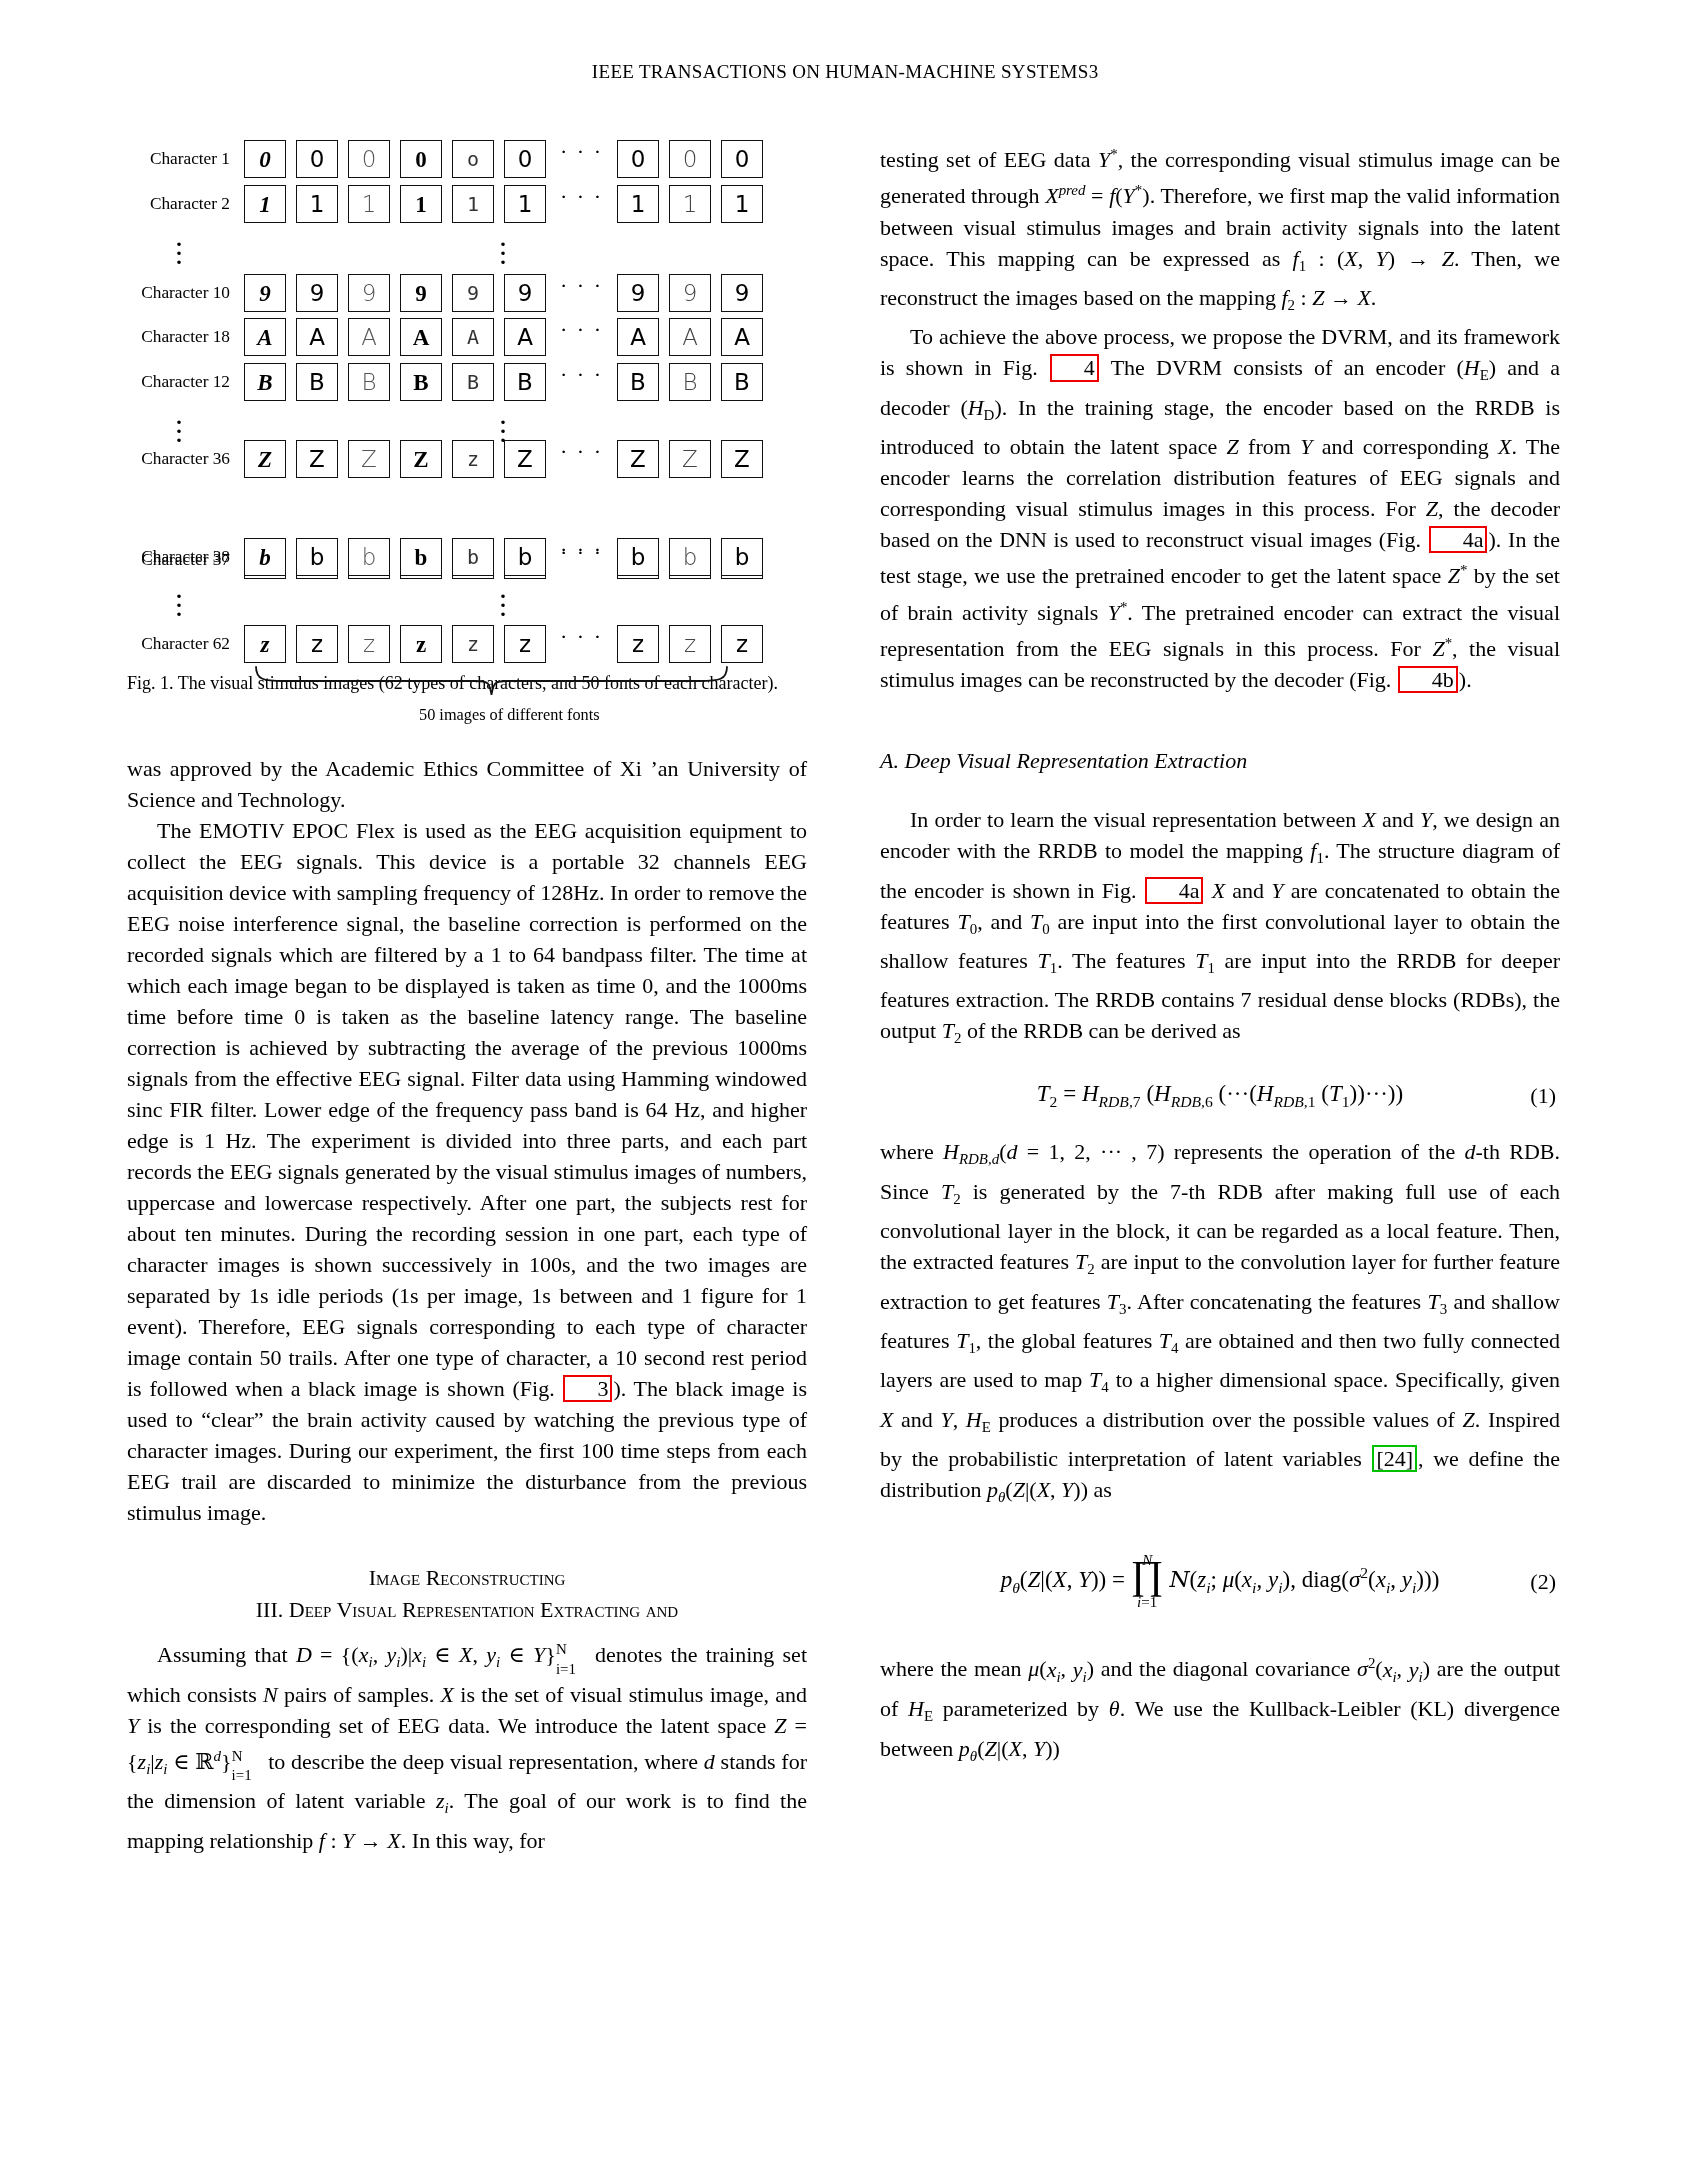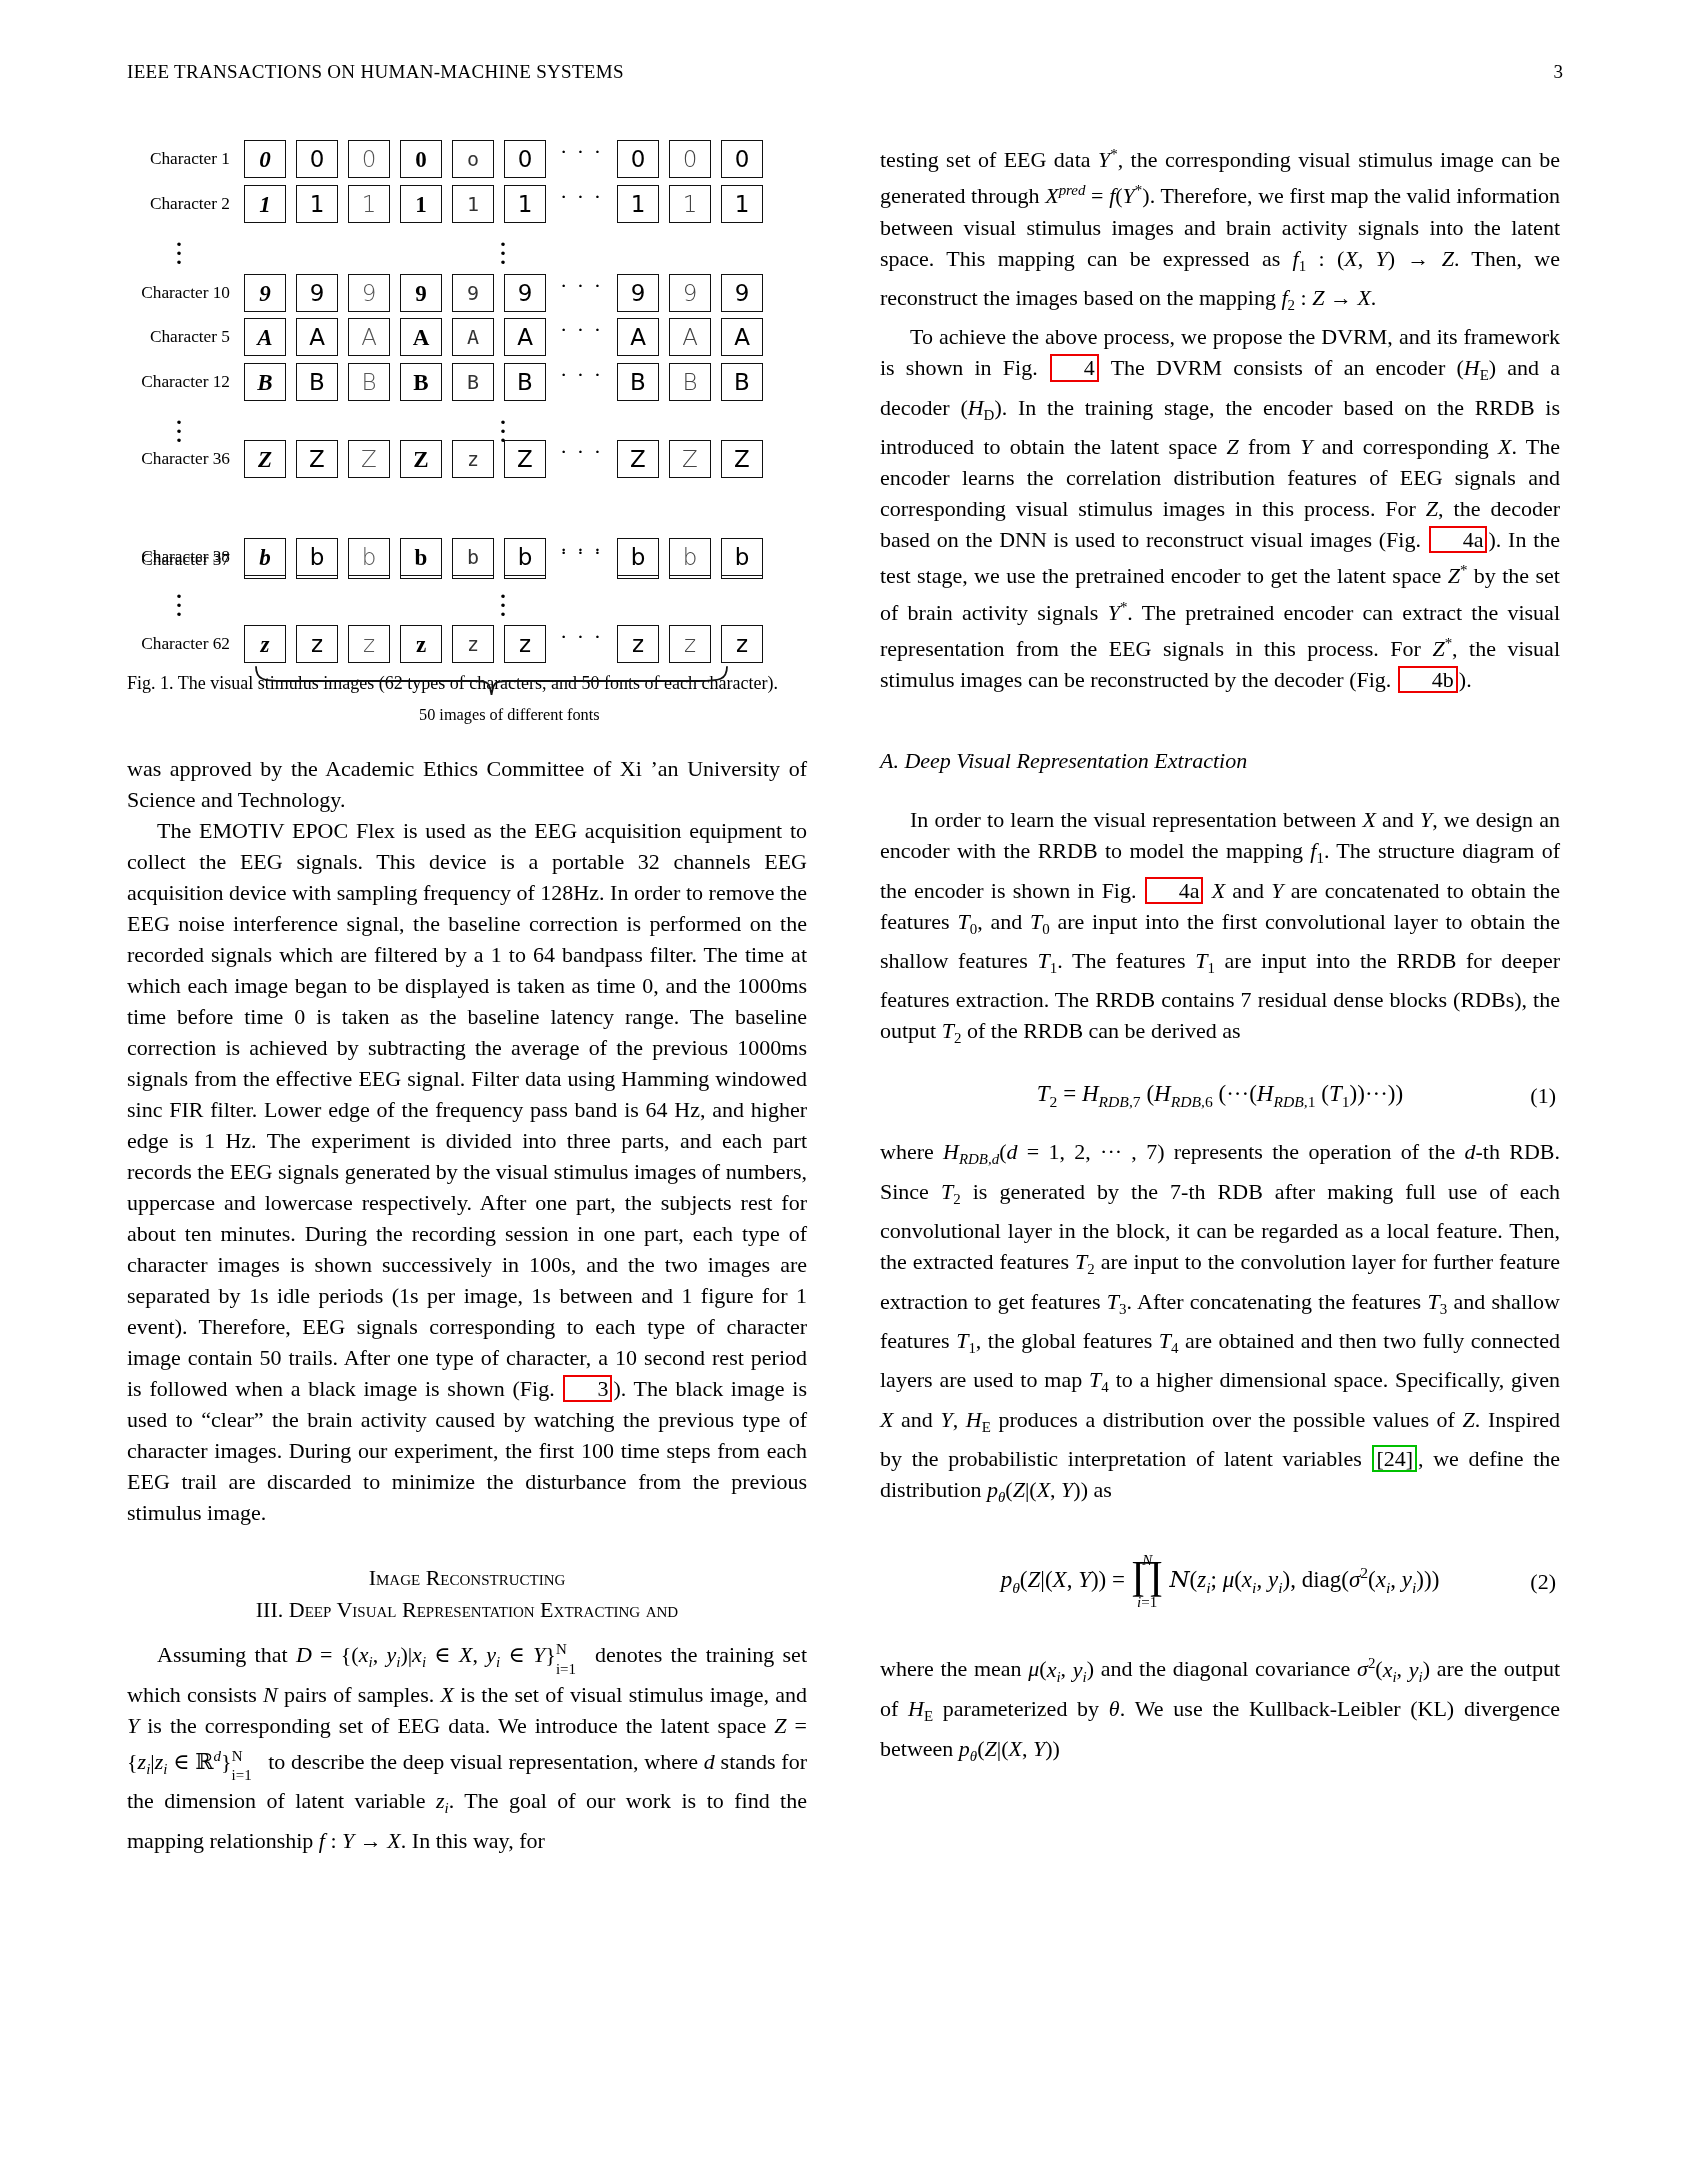--- a/index.html
+++ b/index.html
@@ -10,21 +10,21 @@
     font-family:"Liberation Serif","DejaVu Serif",serif;
     color:#000;
     position:relative;
     overflow:hidden;
   }
 
   
   .runhead {
     position:absolute; left:127px; top:61px;
     width:1436px;
-    display:flex; justify-content:space-between; align-items:baseline;
+    display:flex; justify-content:center; align-items:baseline;
   }
   .runhead .rh-title {
     font-size:19px; letter-spacing:0.3px;
     font-variant:small-caps;
     text-transform:none;
   }
   .runhead .rh-page { font-size:19px; }
 
   
   .page {
@@ -202,21 +202,21 @@
         <div class="cell f4">9</div>
         <div class="cell f5">9</div>
         <div class="cell f6">9</div>
         <div class="hdots">· · ·</div>
         <div class="cell f7">9</div>
         <div class="cell f8">9</div>
         <div class="cell f9">9</div>
       </div>
 
       <div class="ch-row" style="top:178px;">
-        <div class="ch-label">Character 5</div>
+        <div class="ch-label">Character 18</div>
         <div class="cell f1">A</div>
         <div class="cell f2">A</div>
         <div class="cell f3">A</div>
         <div class="cell f4">A</div>
         <div class="cell f5">A</div>
         <div class="cell f6">A</div>
         <div class="hdots">· · ·</div>
         <div class="cell f7">A</div>
         <div class="cell f8">A</div>
         <div class="cell f9">A</div>

